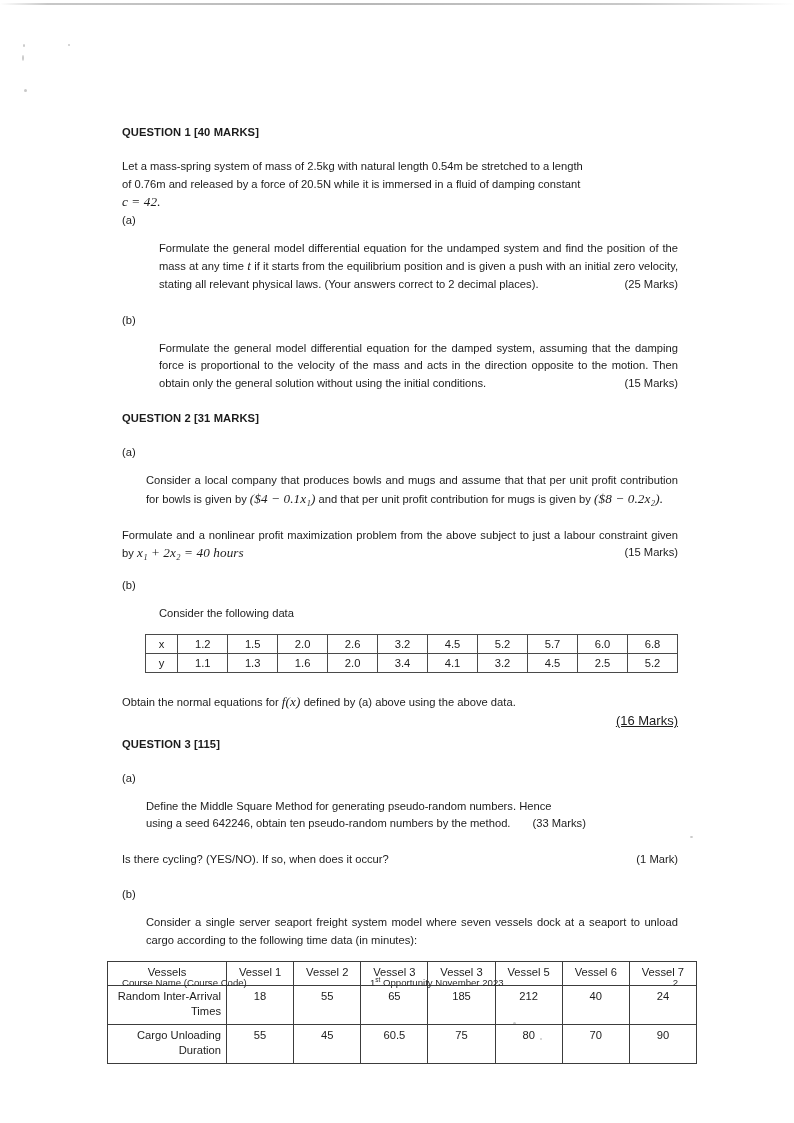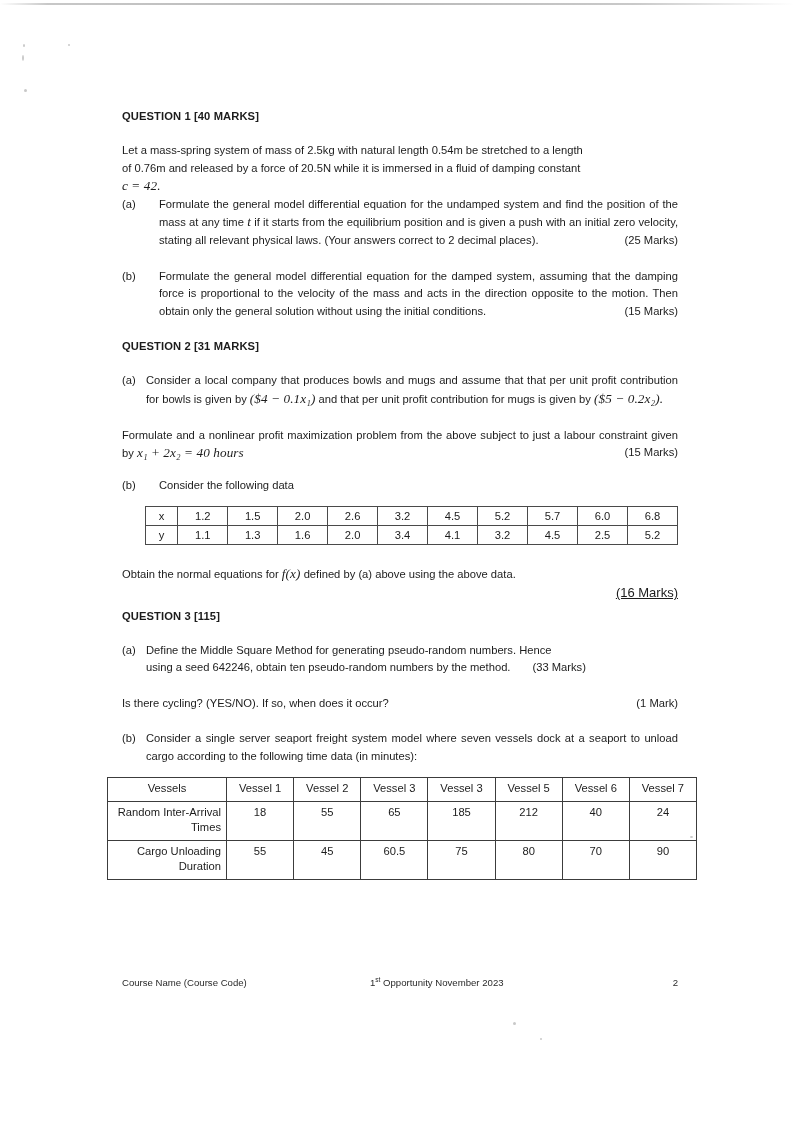--- a/index.html
+++ b/index.html
@@ -27,21 +27,21 @@
   }
   .speck {
     position: absolute;
     background: #b6b6b6;
     border-radius: 50%;
     opacity: .75;
   }
   .content {
     position: absolute;
     left: 122px;
-    top: 0;
+    top: 16px;
     width: 556px;
   }
   .qhead {
     font-size: 11.2px;
     font-weight: bold;
     letter-spacing: .1px;
   }
   p {
     margin: 0;
     font-size: 11.2px;
@@ -53,21 +53,21 @@
   .item {
     display: flex;
     font-size: 11.2px;
     line-height: 17.6px;
   }
   .item .lbl {
     flex: 0 0 auto;
     width: 37px;
   }
   .item .lbl.narrow { width: 24px; }
-  .item .bdy { flex: 1 1 auto; }
+  .item .bdy { flex: 1 1 auto; margin-top: 28px; }
 
   .marks-right { float: right; }
   .marks-line {
     text-align: right;
     font-size: 13px;
     line-height: 17.6px;
     text-decoration: underline;
   }
   .math {
     font-family: "Liberation Serif", serif;
@@ -180,21 +180,21 @@
     </div>
 
     <div class="sp20"></div>
 
     <div class="qhead">QUESTION 2 [31 MARKS]</div>
 
     <div class="sp20"></div>
 
     <div class="item">
       <span class="lbl narrow">(a)</span>
-      <span class="bdy just"><span>Consider a local company that produces bowls and mugs and assume that that per unit profit contribution for bowls is given by</span> <span class="math">($4 − 0.1x₁)</span> <span>and that per unit profit contribution for mugs is given by</span> <span class="math">($5 − 0.2x₂).</span></span>
+      <span class="bdy just"><span>Consider a local company that produces bowls and mugs and assume that that per unit profit contribution for bowls is given by</span> <span class="math">($4 − 0.1x₁)</span> <span>and that per unit profit contribution for mugs is given by</span> <span class="math">($8 − 0.2x₂).</span></span>
     </div>
 
     <div class="sp18"></div>
 
     <p class="just"><span>Formulate and a nonlinear profit maximization problem from the above subject to just a labour constraint given by</span> <span class="math">x₁ + 2x₂ = 40 hours</span> <span class="marks-right">(15 Marks)</span></p>
 
     <div class="sp14"></div>
 
     <div class="item">
       <span class="lbl">(b)</span>

